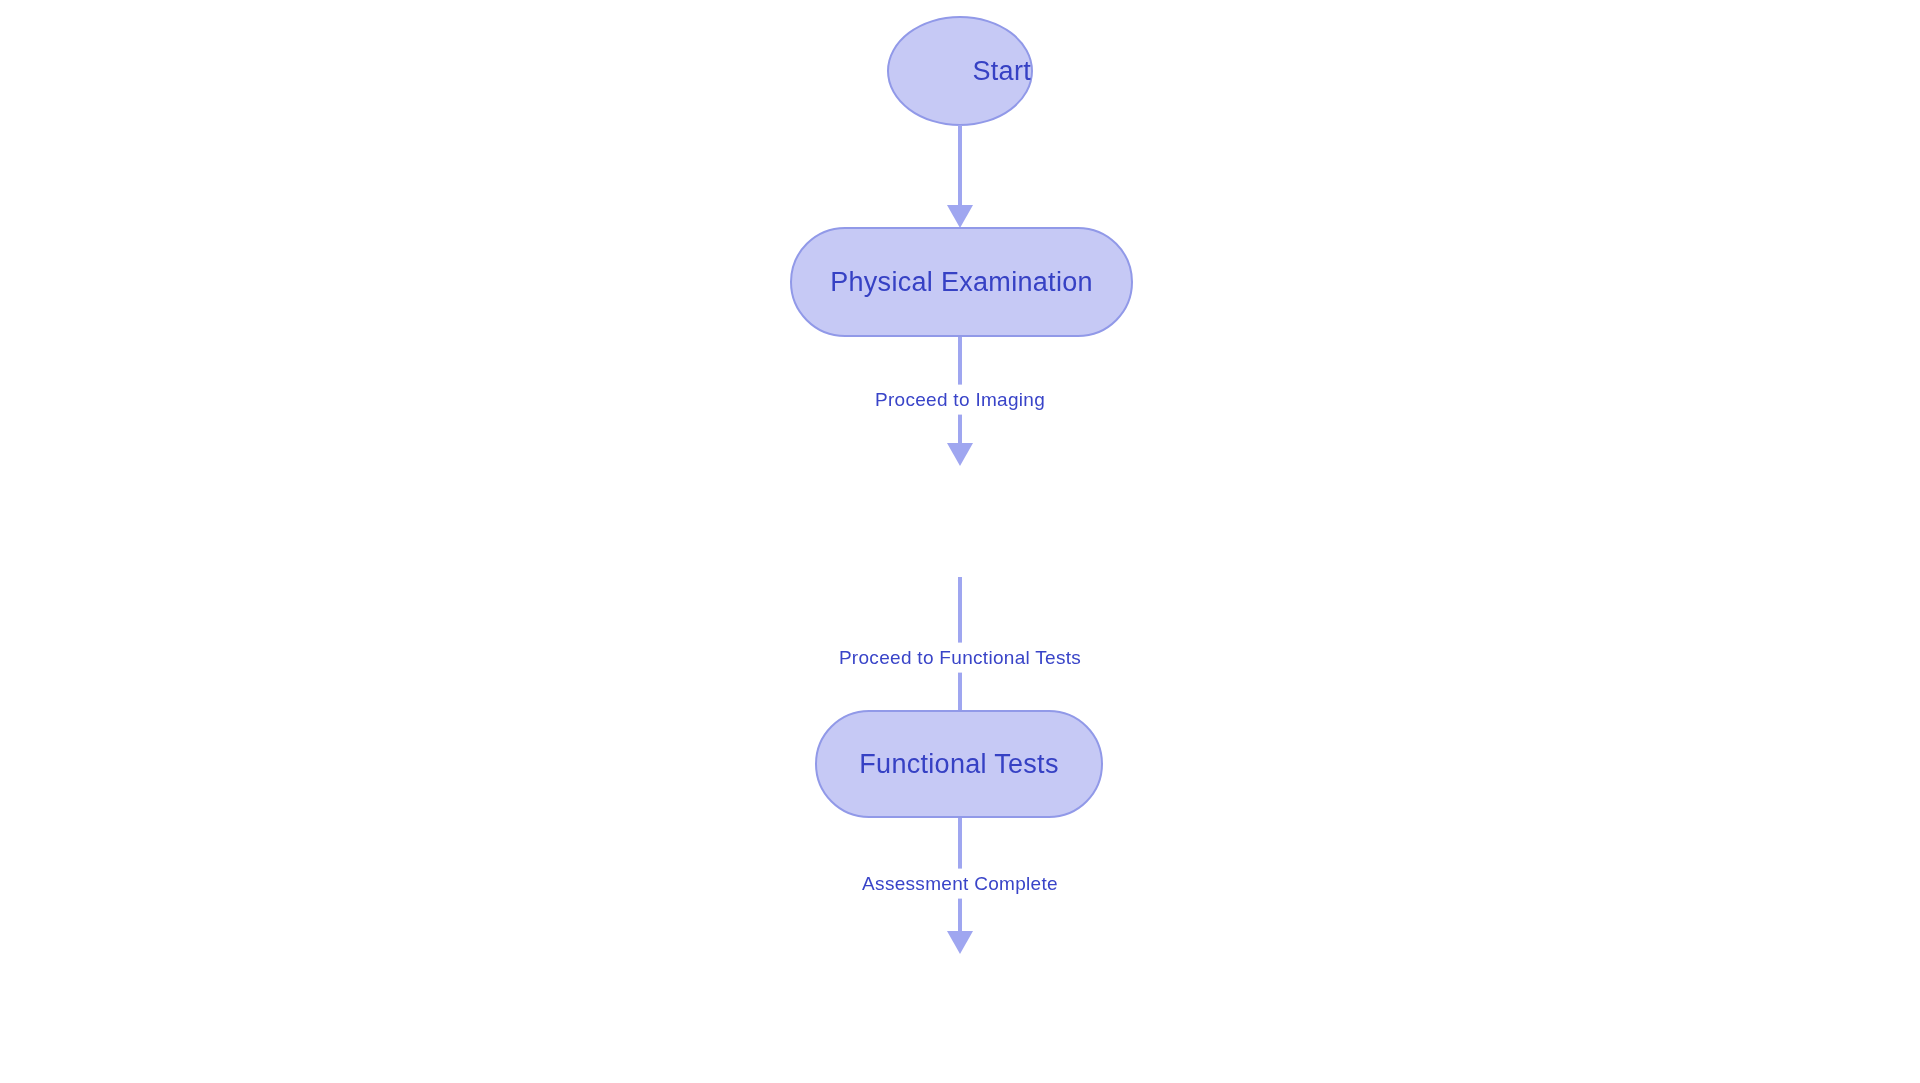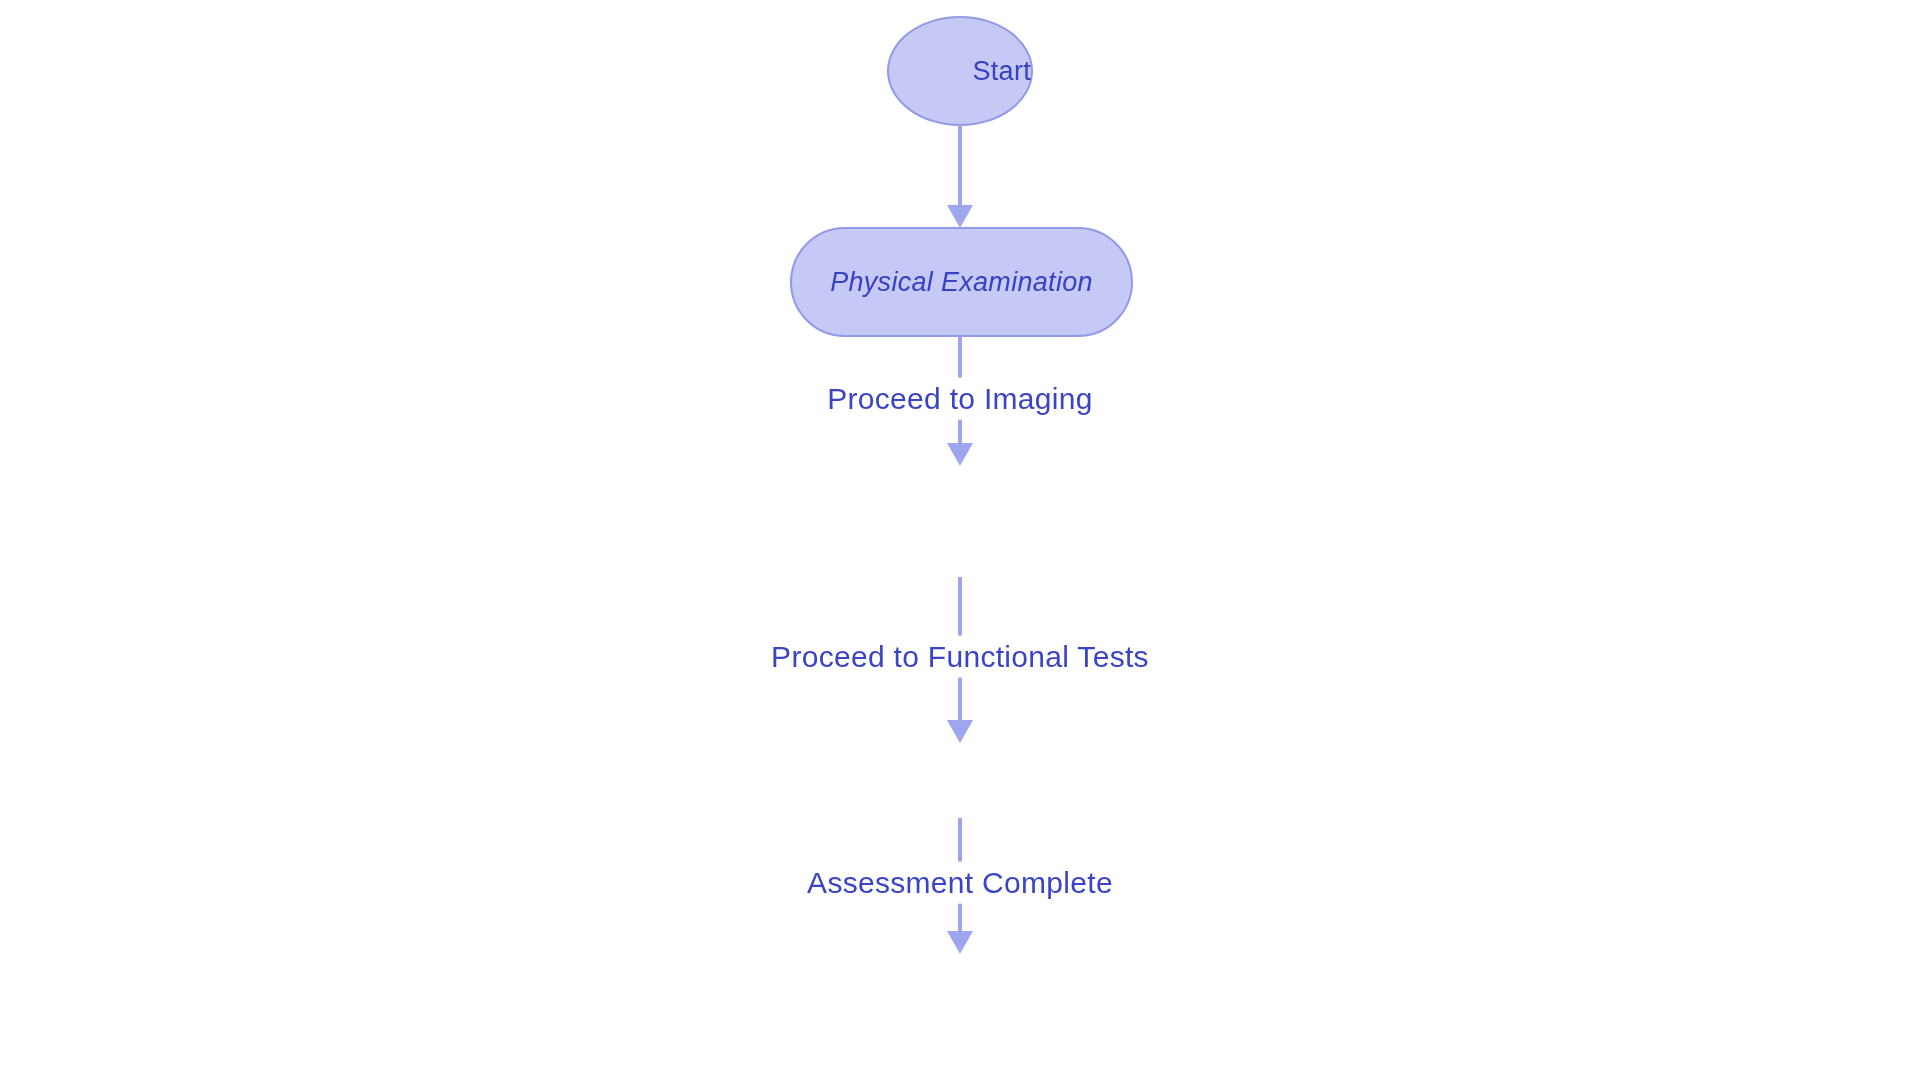--- a/index.html
+++ b/index.html
@@ -24,21 +24,21 @@
     border: 2px solid var(--node-border, #9199e8);
     color: var(--text-color, #3641c4);
     display: flex;
     align-items: center;
     justify-content: center;
     font-size: 27px;
     letter-spacing: 0.3px;
     white-space: nowrap;
   }
   .node.ellipse { border-radius: 50%; }
-  .node.stadium { border-radius: 55px; font-style: italic; }
+  .node.stadium { border-radius: 55px; }
 
   .connector {
     position: absolute;
     width: 28px;
     transform: translateX(-50%);
   }
   .connector .line {
     position: absolute;
     left: 50%;
     transform: translateX(-50%);
@@ -58,21 +58,21 @@
     border-right: 13px solid transparent;
     border-top: 23px solid var(--edge-color, #9fa6f0);
   }
   .edge-label {
     position: absolute;
     left: 50%;
     top: 50%;
     transform: translate(-50%, -58%);
     background: var(--background, #ffffff);
     color: var(--label-color, #3944c8);
-    font-size: 30px;
+    font-size: 19px;
     letter-spacing: 0.3px;
     white-space: nowrap;
     padding: 4px 8px;
   }
 </style>
 </head>
 <body>
 
 <div class="stage">
 
@@ -95,20 +95,23 @@
     <div class="edge-label">Proceed to Imaging</div>
   </div>
 
 
   <div class="connector" style="left:960px; top:577px; height:166px;text-align:center;">
     <div class="line"></div>
     <div class="arrowhead"></div>
     <div class="edge-label">Proceed to Functional Tests</div>
   </div>
 
+  <div class="node stadium" style="left:815px; top:710px; width:288px; height:108px;">
+    <span>Functional Tests</span>
+  </div>
 
   <div class="connector" style="left:960px; top:818px; height:136px;">
     <div class="line"></div>
     <div class="arrowhead"></div>
     <div class="edge-label">Assessment Complete</div>
   </div>
 
 
 </div>
 

